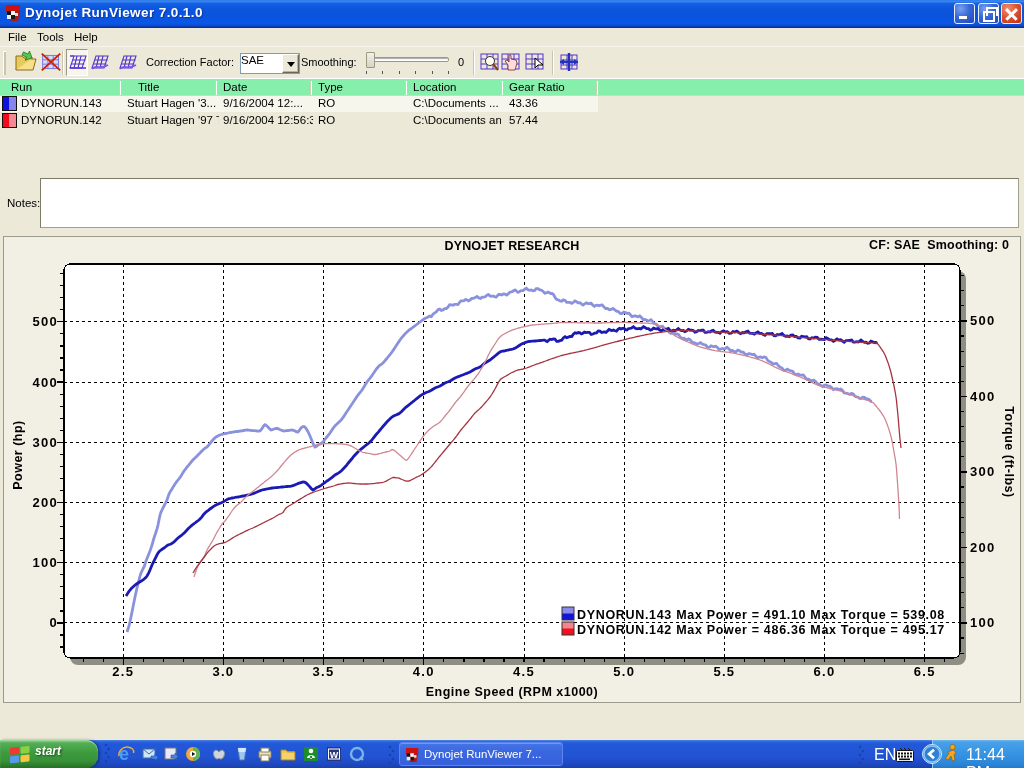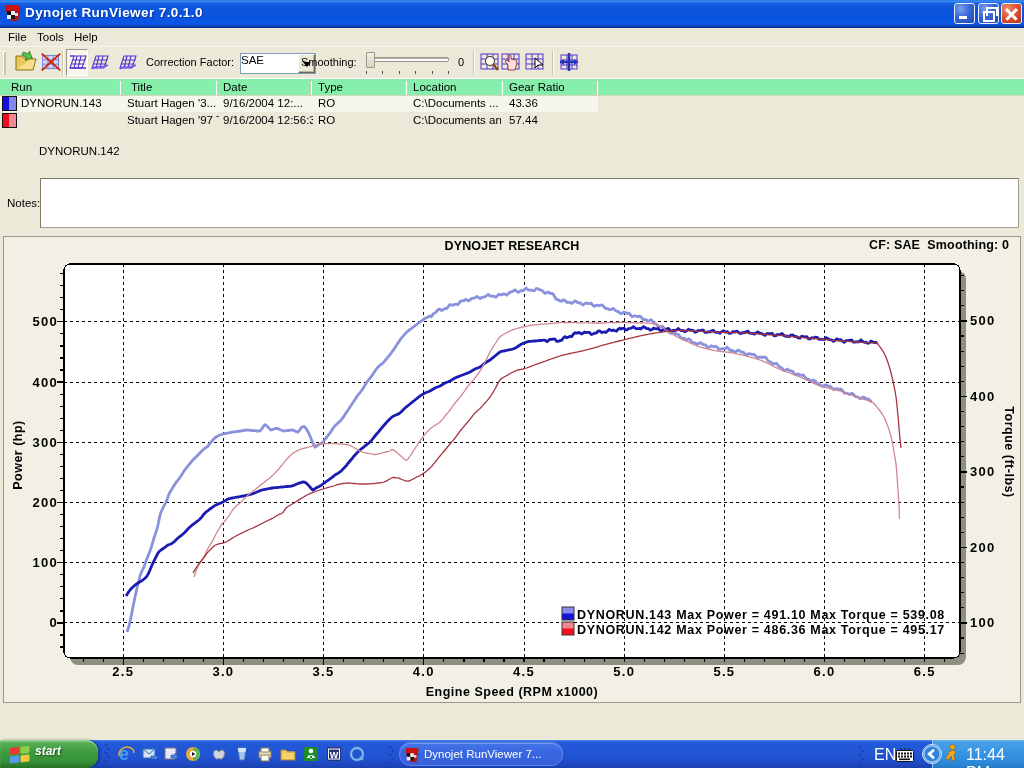--- a/index.html
+++ b/index.html
@@ -17,21 +17,21 @@
 #btn-max:before{content:"";position:absolute;left:7px;top:3px;width:8px;height:7px;border:2px solid #fff;border-bottom:none;}
 .xx{position:absolute;left:2px;top:9px;width:15px;height:2.6px;background:#fff;}
 
 #menubar{position:absolute;left:0;top:28px;width:1024px;height:18px;background:#ece9d8;font-size:11.5px;color:#000;}
 #menubar span{position:absolute;top:3px;}
 
 #toolbar{position:absolute;left:0;top:46px;width:1024px;height:32px;background:#ece9d8;border-top:1px solid #f6f5ee;}
 .grip{position:absolute;top:4px;width:3px;height:24px;border-left:1px solid #fff;border-top:1px solid #fff;background:#c8c5b2;}
 .tsep{position:absolute;top:4px;width:2px;height:24px;border-left:1px solid #c9c5b2;border-right:1px solid #fff;}
 .tlabel{position:absolute;top:9px;font-size:11px;color:#000;}
-#combo{position:absolute;left:240px;top:6px;width:76px;height:21px;background:#fff;border:1px solid #7f9db9;font-size:11.5px;}
+#combo{position:absolute;left:240px;top:6px;width:60px;height:21px;background:#fff;border:1px solid #7f9db9;font-size:11.5px;}
 #combo .arr{position:absolute;right:0px;top:0px;width:17px;height:19px;background:#ece9d8;border:1px solid #fff;border-right-color:#6a675a;border-bottom-color:#6a675a;box-shadow:inset -1px -1px 0 #b8b4a2;}
 #combo .arr:after{content:"";position:absolute;left:4px;top:7px;border:4px solid transparent;border-top:5px solid #000;}
 #slider .groove{position:absolute;left:0px;top:6px;width:83px;height:5px;background:#fff;border:1px solid #9b9884;border-radius:2px;box-shadow:inset 1px 1px 1px #aaa;}
 #slider .thumb{position:absolute;left:0px;top:1px;width:9px;height:16px;background:linear-gradient(to bottom,#f2f1ea,#d8d4c2);border:1px solid #9b9884;border-radius:1px;}
 #slider .tick{position:absolute;top:20px;width:1px;height:3px;background:#555;}
 
 #lheader{position:absolute;left:0;top:78px;width:1024px;height:18px;background:#86efac;border-top:1px solid #fff;border-bottom:1px solid #d8d4c0;font-size:11.5px;}
 #lheader span{position:absolute;top:2px;}
 .colsep{position:absolute;top:2px;width:2px;height:14px;border-left:1px solid #d0ccb8;border-right:1px solid #fff;}
 .lrow{position:absolute;left:0;width:598px;height:16px;font-size:11.5px;color:#000;}
@@ -46,21 +46,21 @@
 .ct{font:bold 12.5px "Liberation Sans",sans-serif;fill:#000;letter-spacing:0.15px;}
 .at{font:bold 12.5px "Liberation Sans",sans-serif;fill:#000;letter-spacing:0.5px;}
 .al{font:bold 13px "Liberation Sans",sans-serif;fill:#000;letter-spacing:1.3px;}
 .lg{font:bold 12.5px "Liberation Sans",sans-serif;fill:#000;letter-spacing:0.68px;}
 .gl{stroke:#000;stroke-width:1;stroke-dasharray:3 3;shape-rendering:crispEdges;}
 .tk{stroke:#000;stroke-width:1.2;shape-rendering:crispEdges;}
 
 #taskbar{position:absolute;left:0;top:740px;width:1024px;height:28px;background:linear-gradient(to bottom,#518ae6 0%,#2a63e0 6%,#2258d8 14%,#2153d2 60%,#1e49c2 85%,#1940ad 100%);}
 #startbtn{position:absolute;left:0;top:0;width:98px;height:28px;border-radius:0 12px 12px 0;background:linear-gradient(to bottom,#8fd18f 0%,#54ad54 12%,#3d9b3d 45%,#389238 75%,#237023 100%);box-shadow:inset 0 1px 1px #9ed89e, 2px 0 3px #00000055;}
 #startbtn .txt{position:absolute;left:35px;top:4px;color:#fff;font-size:12px;font-weight:bold;font-style:italic;text-shadow:1px 1px 2px #1a4d1a;}
-#taskbtn{position:absolute;left:399px;top:2px;width:164px;height:24px;background:linear-gradient(to bottom,#4575e8 0%,#3a67e0 40%,#3560da 100%);border-radius:11px;border:1px solid #5d84ea;box-shadow:inset 0 1px 0 #7396f2;color:#fff;font-size:11.5px;}
+#taskbtn{position:absolute;left:399px;top:2px;width:164px;height:24px;background:linear-gradient(to bottom,#4575e8 0%,#3a67e0 40%,#3560da 100%);border-radius:3px;border:1px solid #5d84ea;box-shadow:inset 0 1px 0 #7396f2;color:#fff;font-size:11.5px;}
 #tray{position:absolute;left:932px;top:0;width:92px;height:28px;background:linear-gradient(to bottom,#72b7ee 0%,#48a0e8 8%,#3693e2 50%,#2c86d8 85%,#2479c8 100%);border-left:1px solid #8cd0f8;}
 .ttxt{color:#fff;font-size:16px;}
 </style></head>
 <body>
 <div id="titlebar">
   <svg id="appicon" viewBox="0 0 17 17">
       <rect x="1" y="0" width="14" height="6" fill="#cc1111"></rect>
       <path d="M1 6 L15 6 L13 16 L6 16 Z" fill="#b01818"></path>
       <rect x="2" y="6" width="4" height="4" fill="#111"></rect>
       <rect x="6" y="10" width="4" height="4" fill="#181818"></rect>
@@ -169,21 +169,21 @@
       </g>
       <g stroke="#2233bb" stroke-width="2.4">
         <line x1="10" y1="1" x2="10" y2="19"></line>
         <line x1="1" y1="10" x2="19" y2="10"></line>
       </g>
       <path d="M19 10 l-4 -3 v6 z M1 10 l4 -3 v6 z" fill="#2233bb"></path>
     </svg>
 </div>
 <div id="lheader">
   <span style="left:11px;">Run</span>
-    <span style="left:131px;">Title</span>
+    <span style="left:138px;">Title</span>
     <span style="left:223px;">Date</span>
     <span style="left:318px;">Type</span>
     <span style="left:413px;">Location</span>
     <span style="left:509px;">Gear Ratio</span>
   <div class="colsep" style="left:119px;"></div>
     <div class="colsep" style="left:215px;"></div>
     <div class="colsep" style="left:310px;"></div>
     <div class="colsep" style="left:405px;"></div>
     <div class="colsep" style="left:501px;"></div>
     <div class="colsep" style="left:596px;"></div>
@@ -192,21 +192,21 @@
   <div class="swatch" style="background:linear-gradient(to right,#1212e0 50%,#8585ea 50%);"></div>
   <span style="left:21px;">DYNORUN.143</span>
     <span style="left:127px;">Stuart Hagen '3...</span>
     <span style="left:223px;">9/16/2004 12:...</span>
     <span style="left:318px;">RO</span>
     <span style="left:413px;">C:\Documents ...</span>
     <span style="left:509px;">43.36</span>
 </div>
 <div class="lrow" style="top:113px;">
   <div class="swatch" style="background:linear-gradient(to right,#f30b1d 50%,#f28a92 50%);"></div>
-  <span style="left:39px;margin-top:31px;">DYNORUN.142</span>
+  <span style="left:21px;">DYNORUN.142</span>
     <span style="left:127px;width:92px;">Stuart Hagen '97 T</span>
     <span style="left:223px;width:90px;">9/16/2004 12:56:3</span>
     <span style="left:318px;">RO</span>
     <span style="left:413px;width:88px;">C:\Documents and</span>
     <span style="left:509px;">57.44</span>
 </div>
 <div id="noteslabel">Notes:</div>
 <div id="notesbox"></div>
 <div id="chartpanel"></div>
 <svg id="chart" width="1016" height="465" viewBox="4 237 1016 465">

